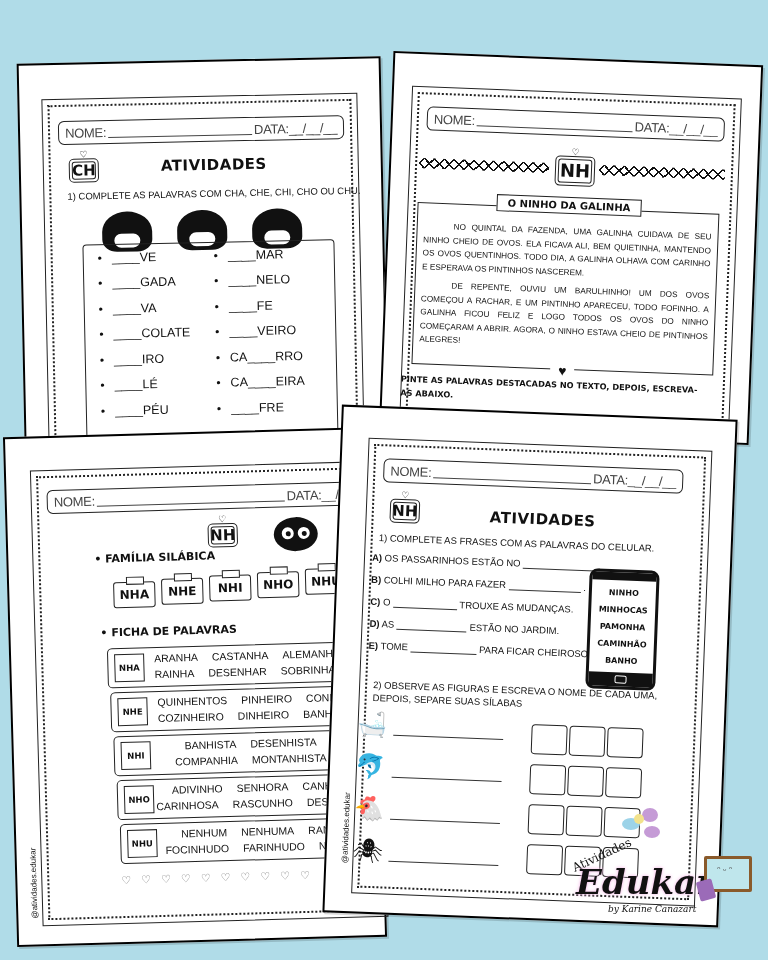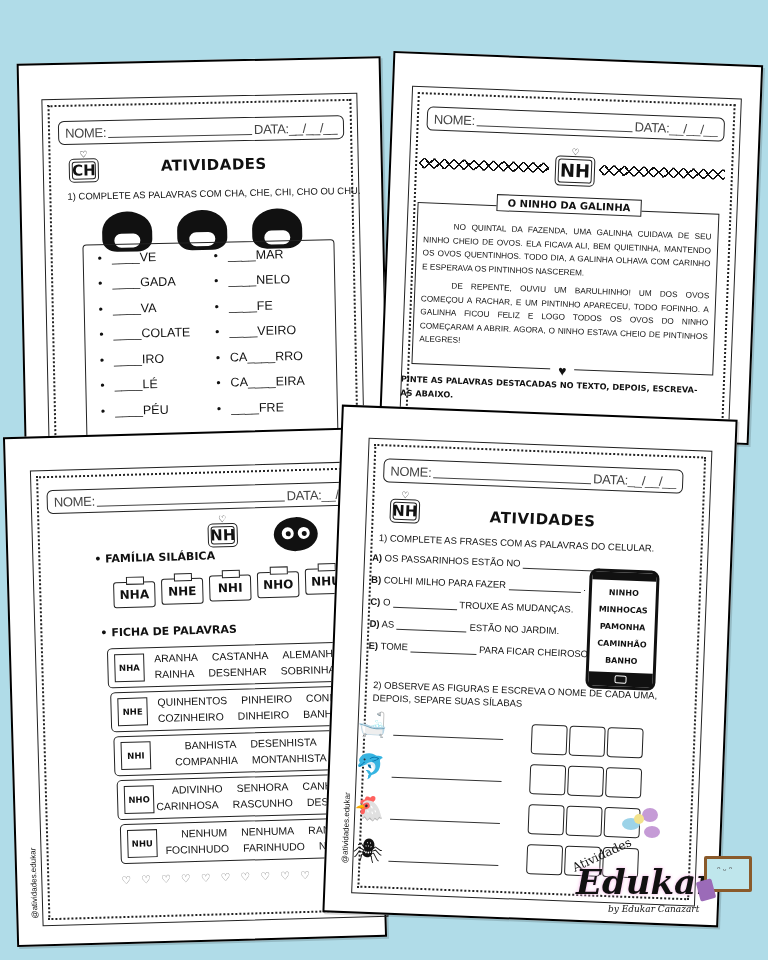--- a/index.html
+++ b/index.html
@@ -251,18 +251,18 @@
 
 <div class="dragonfly">
   <div class="w1"></div>
     <div class="w2"></div>
     <div class="w3"></div>
     <div class="head"></div>
 </div>
 <div class="logo">
   <div class="acts">Atividades</div>
   <div class="brand">Edukar</div>
-  <div class="by">by Edukar Canazart</div>
+  <div class="by">by Karine Canazart</div>
 </div>
 <div class="board-icon">
     <span class="face">ᵔ ᵕ ᵔ</span>
   </div>
 <div class="book-icon"></div>
 
 </body></html>

